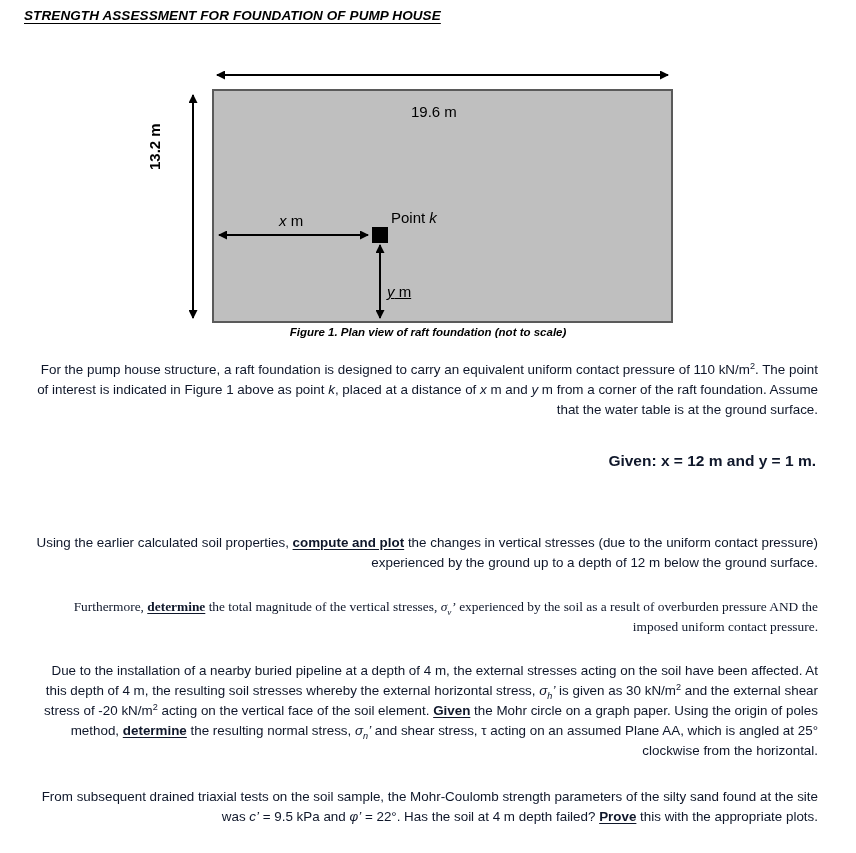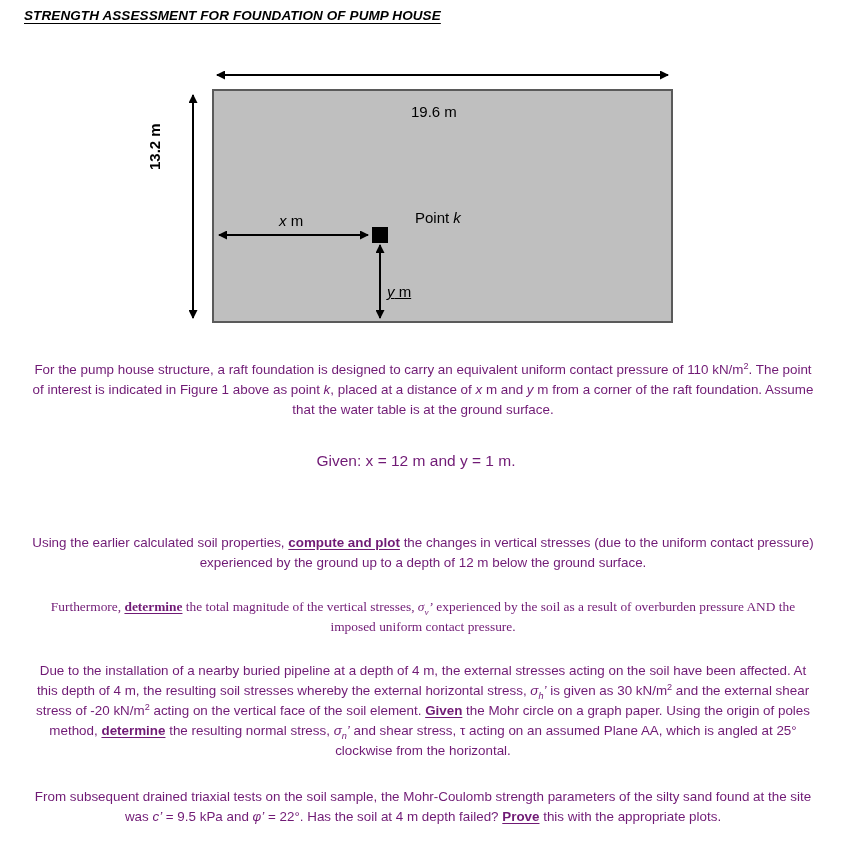--- a/index.html
+++ b/index.html
@@ -53,51 +53,52 @@
   #label-width        { left: 411px; top: 10px; margin-top: 48px; }
   #label-height       {
     left: 146px; top: 125px;
     transform: rotate(-90deg);
     transform-origin: left top;
     font-weight: bold;
     font-size: 15px;
   }
   #label-x            { left: 279px; top: 167px; text-align: center; }
   #label-y            { left: 387px; top: 238px; text-decoration: underline; }
-  #label-point-k      { left: 391px; top: 164px; margin-left: 24px; }
+  #label-point-k      { left: 391px; top: 164px; }
   .ital { font-style: italic; }
 
   #figure-caption {
     position: absolute;
     left: 0;
     top: 281px;
     width: 856px;
     text-align: center;
     font-size: 11.5px;
     font-weight: bold;
     font-style: italic;
   }
 
   
   .body-para {
     position: absolute;
     left: 28px;
     width: 790px;
     font-size: 13.4px;
     line-height: 20px;
-    text-align: center;
-    color: #701a75;
+    text-align: right;
+    color: #0f172a;
   }
   #para-intro    { top: 360px; }
   #para-given    {
     left: 16px;
     top: 450px;
     width: 800px;
     font-size: 15.5px;
     line-height: 21px;
+    font-weight: bold;
   }
   #para-compute  { top: 533px; }
   #para-determine{ top: 597px; font-family: Liberation Serif, serif; }
   #para-pipeline { top: 661px; }
   #para-triaxial { top: 787px; }
 
   b.ul { font-weight: bold; text-decoration: underline; text-underline-offset: 2px; }
   sup  { font-size: 0.68em; vertical-align: super; line-height: 0; }
   sub  { font-size: 0.68em; vertical-align: sub;  line-height: 0; }
   .sym { font-style: italic; }
@@ -135,20 +136,21 @@
   <div class="fig-label" id="label-width">19.6 m</div>
 
   <div class="fig-label" id="label-height">13.2 m</div>
 
   <div class="fig-label" id="label-x"><span class="ital">x</span> m</div>
 
   <div class="fig-label" id="label-y"><span class="ital">y</span> m</div>
 
   <div class="fig-label" id="label-point-k">Point <span class="ital">k</span></div>
 
+  <div id="figure-caption">Figure 1. Plan view of raft foundation (not to scale)</div>
 </div>
 
 <div class="body-para" id="para-intro">
   For the pump house structure, a raft foundation is designed to carry an equivalent uniform
   contact pressure of 110&nbsp;kN/m<sup>2</sup>. The point of interest is indicated in Figure 1
   above as point <span class="sym">k</span>, placed at a distance of <span class="sym">x</span> m
   and <span class="sym">y</span> m from a corner of the raft foundation. Assume that the water
   table is at the ground surface.
 </div>
 

